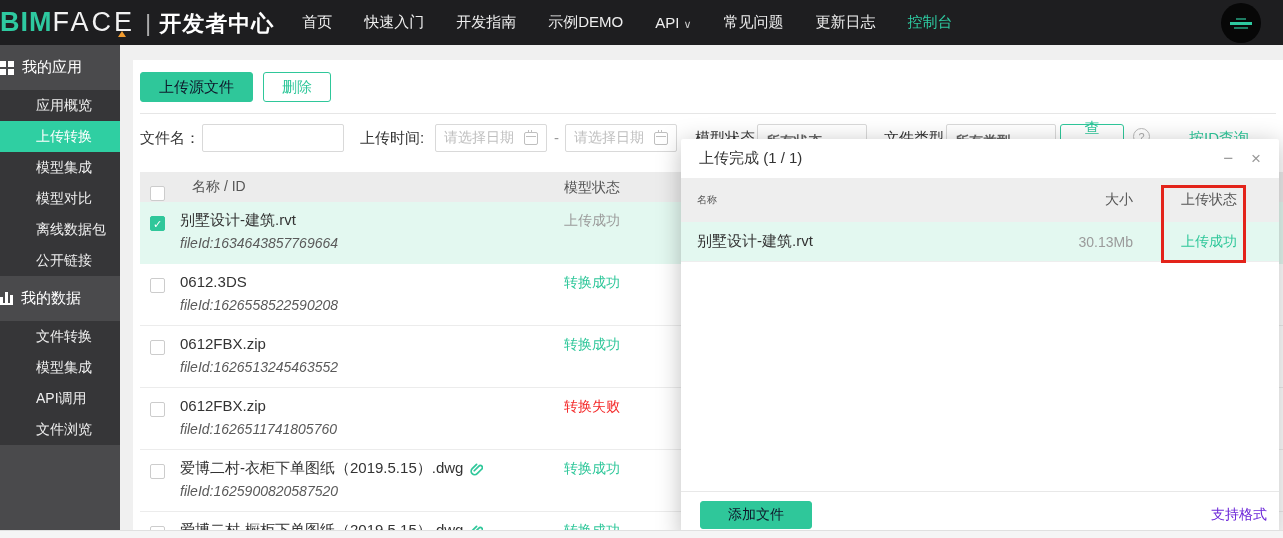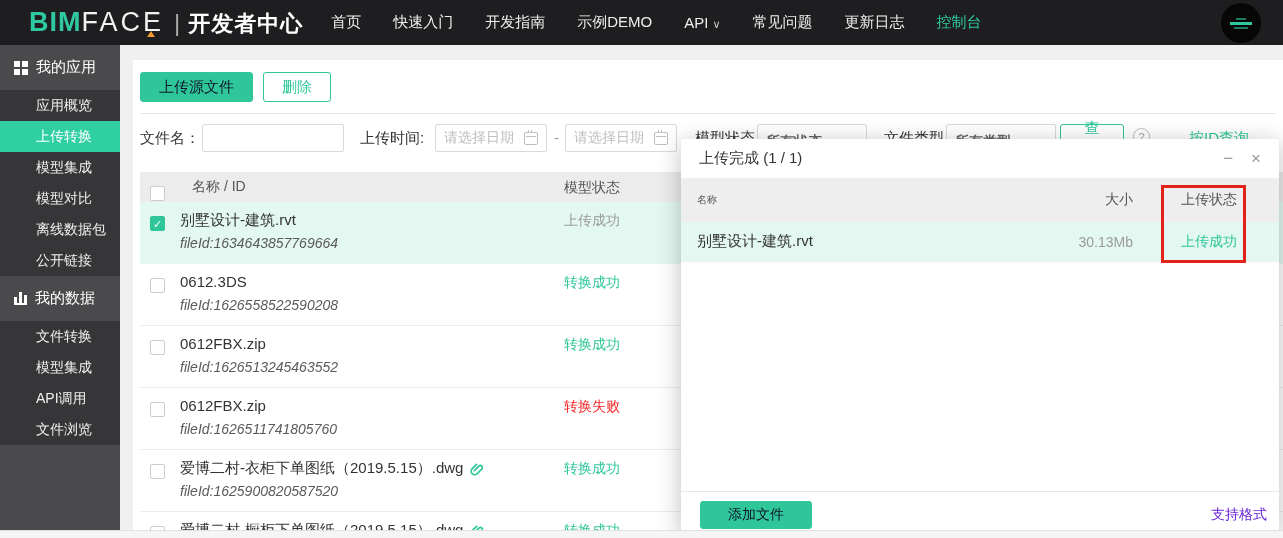--- a/index.html
+++ b/index.html
@@ -2,40 +2,40 @@
 <html><head>
 <meta charset="utf-8">
 <style>
   * { margin:0; padding:0; box-sizing:border-box; }
   html,body { width:1283px; height:538px; overflow:hidden;
     font-family:"Liberation Sans","DejaVu Sans",sans-serif; background:#f0f0f0; position:relative; }
 
   
   .topbar { position:absolute; left:0; top:0; width:1283px; height:45px; background:#1e1e20;
     display:flex; align-items:center; z-index:10; }
-  .logo { display:flex; align-items:baseline; margin-left:29px; white-space:nowrap; position:relative; }
+  .logo { display:flex; align-items:baseline; margin-left:0; white-space:nowrap; position:relative; }
   .logo-bim { color:#2ec9a0; font-size:27px; font-weight:800; letter-spacing:1px; }
   .logo-face { color:#f2f2f2; font-size:27px; font-weight:300; letter-spacing:3px; }
   .logo-arrow { position:absolute; left:118px; bottom:2px; width:0; height:0;
     border-left:4px solid transparent; border-right:4px solid transparent; border-bottom:6px solid #f29b2e; }
   .logo-sep { color:#aaa; font-size:24px; font-weight:200; margin:0 8px 0 10px; }
   .logo-suffix { color:#fff; font-size:22px; font-weight:700; letter-spacing:1px; }
   .nav { display:flex; align-items:center; margin-left:28px; gap:32px; }
   .nav-item { color:#eee; font-size:15px; cursor:pointer; white-space:nowrap; }
   .nav-item.active { color:#2ec9a0; }
   .nav-caret { font-size:11px; color:#ccc; margin-left:4px; }
   .avatar { position:absolute; right:22px; top:3px; width:40px; height:40px; border-radius:50%;
     background:#070707; display:flex; flex-direction:column; align-items:center; justify-content:center; gap:2px; }
   .avatar i { display:block; width:22px; height:3px; background:#2ec9a0; }
   .avatar i:nth-child(1){ width:10px; height:2px; opacity:.6; }
   .avatar i:nth-child(3){ width:14px; height:2px; opacity:.6; }
 
   
   .sidebar { position:absolute; left:0; top:45px; width:120px; height:486px; background:#4a4a4c; z-index:5; }
-  .side-header { height:45px; display:flex; align-items:center; padding-left:14px; color:#fff; font-size:15px; gap:8px; }
+  .side-header { height:45px; display:flex; align-items:center; color:#fff; font-size:15px; gap:8px; }
   .side-block { background:#363638; }
   .side-item { height:31px; line-height:31px; padding-left:36px; color:#efefef; font-size:14px; cursor:pointer; white-space:nowrap; }
   .side-item.active { background:#2fcfa2; color:#fff; }
   .icon-grid { display:inline-grid; grid-template-columns:6px 6px; grid-gap:2px; }
   .icon-grid i { width:6px; height:6px; background:#fff; }
   .icon-bars { display:inline-flex; align-items:flex-end; gap:2px; border-bottom:2px solid #fff; padding-bottom:0; height:13px; }
   .icon-bars i { width:3px; background:#fff; }
   .icon-bars i:nth-child(1){height:6px;} .icon-bars i:nth-child(2){height:11px;} .icon-bars i:nth-child(3){height:8px;}
 
   

